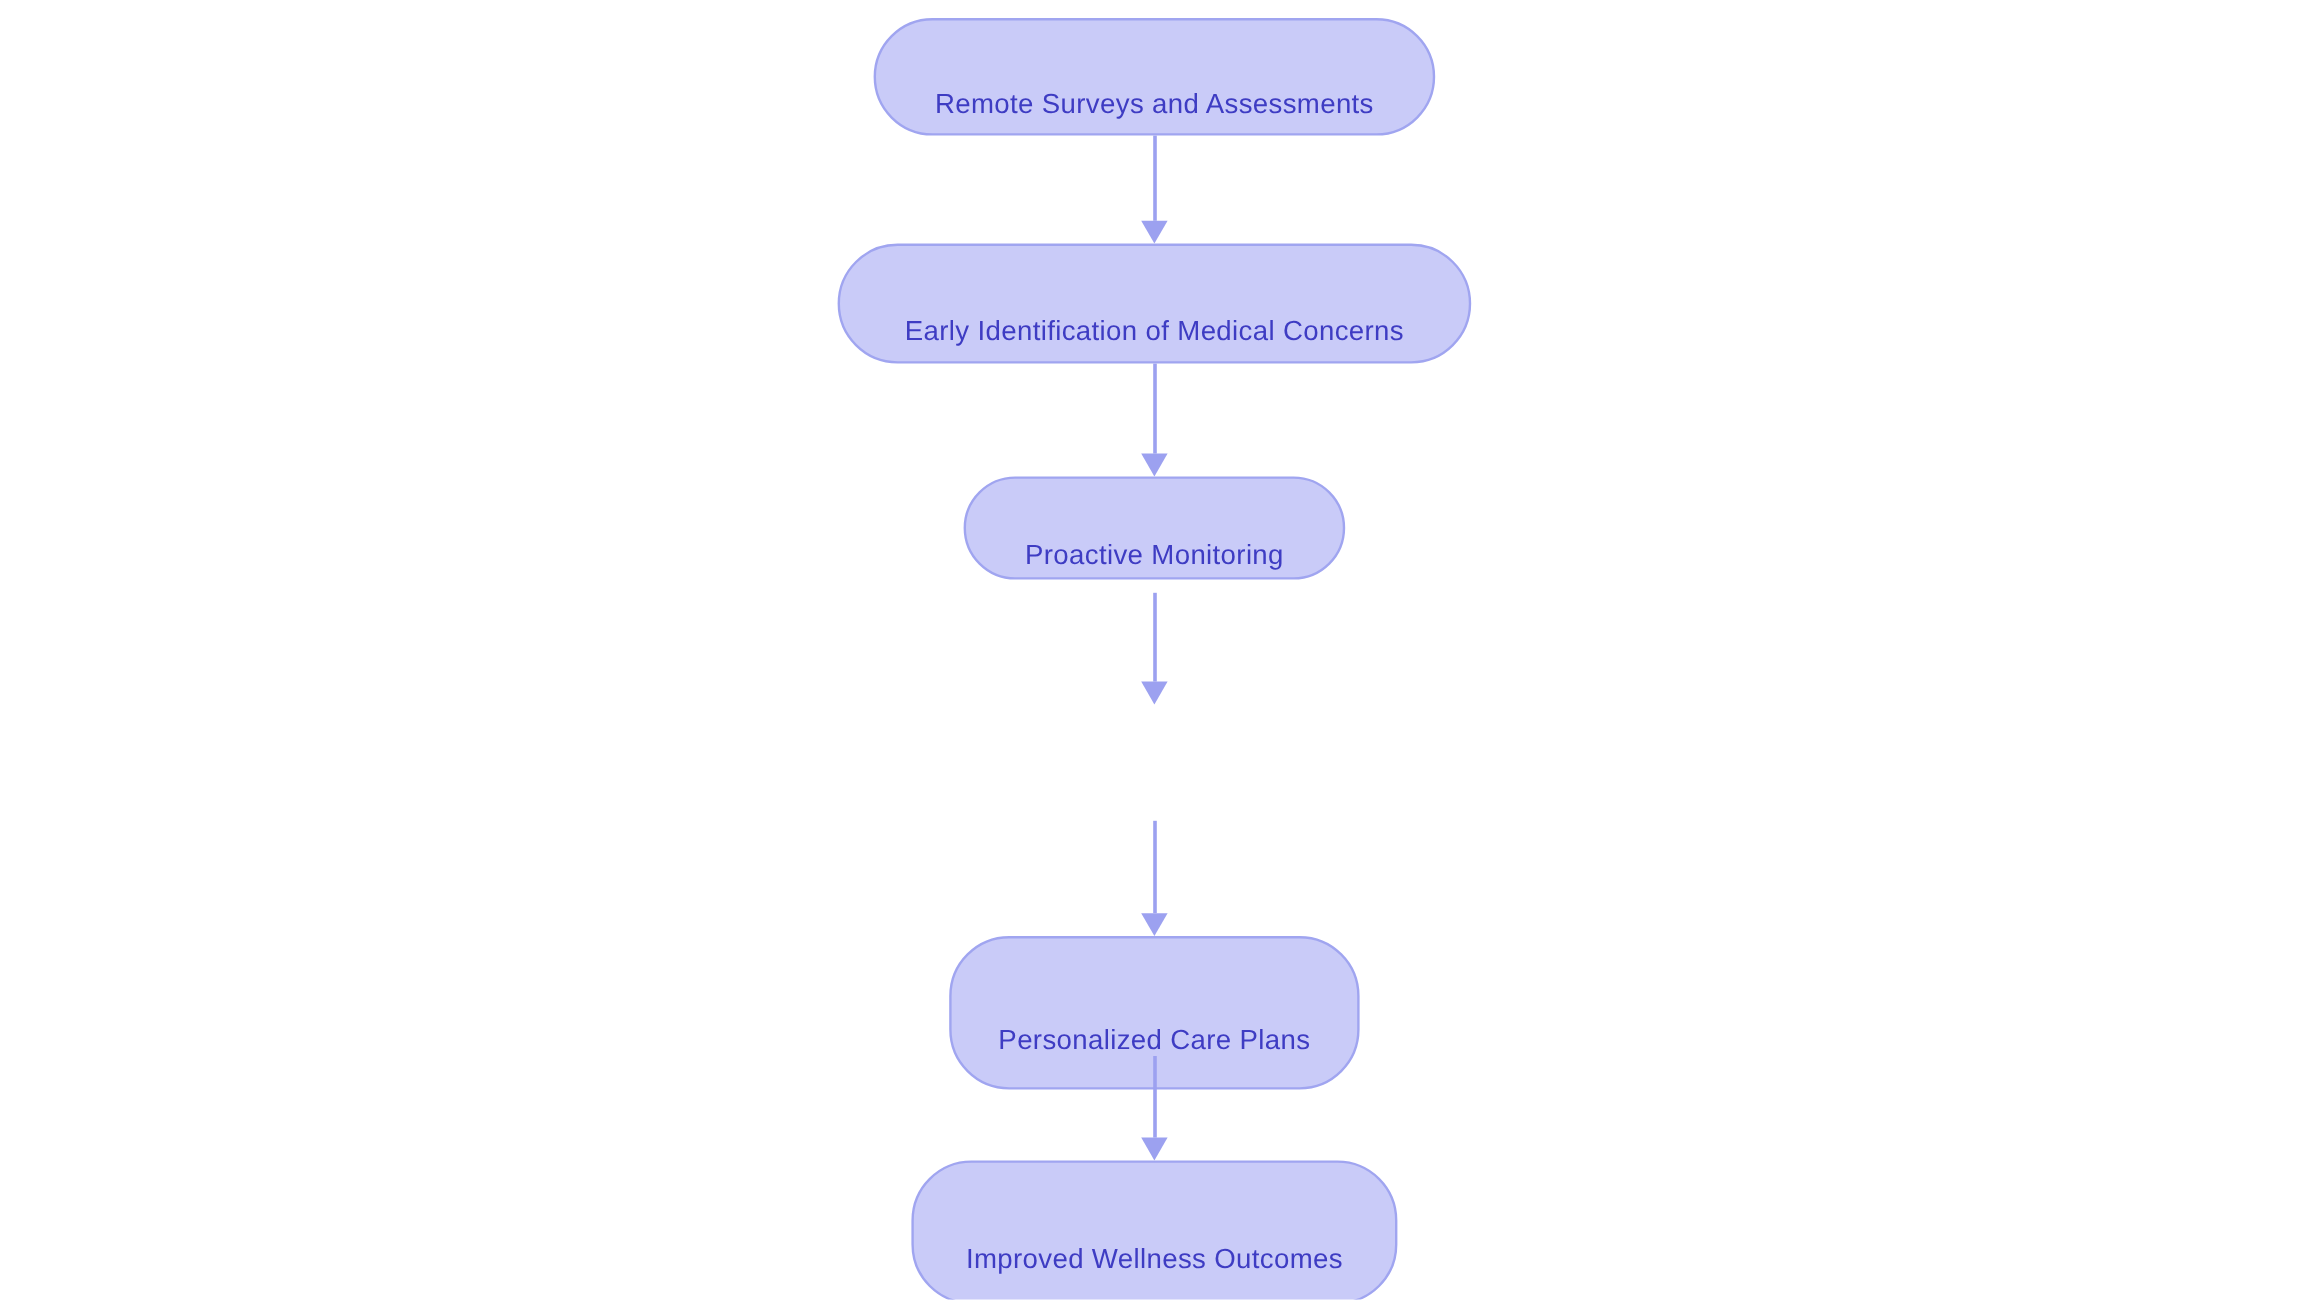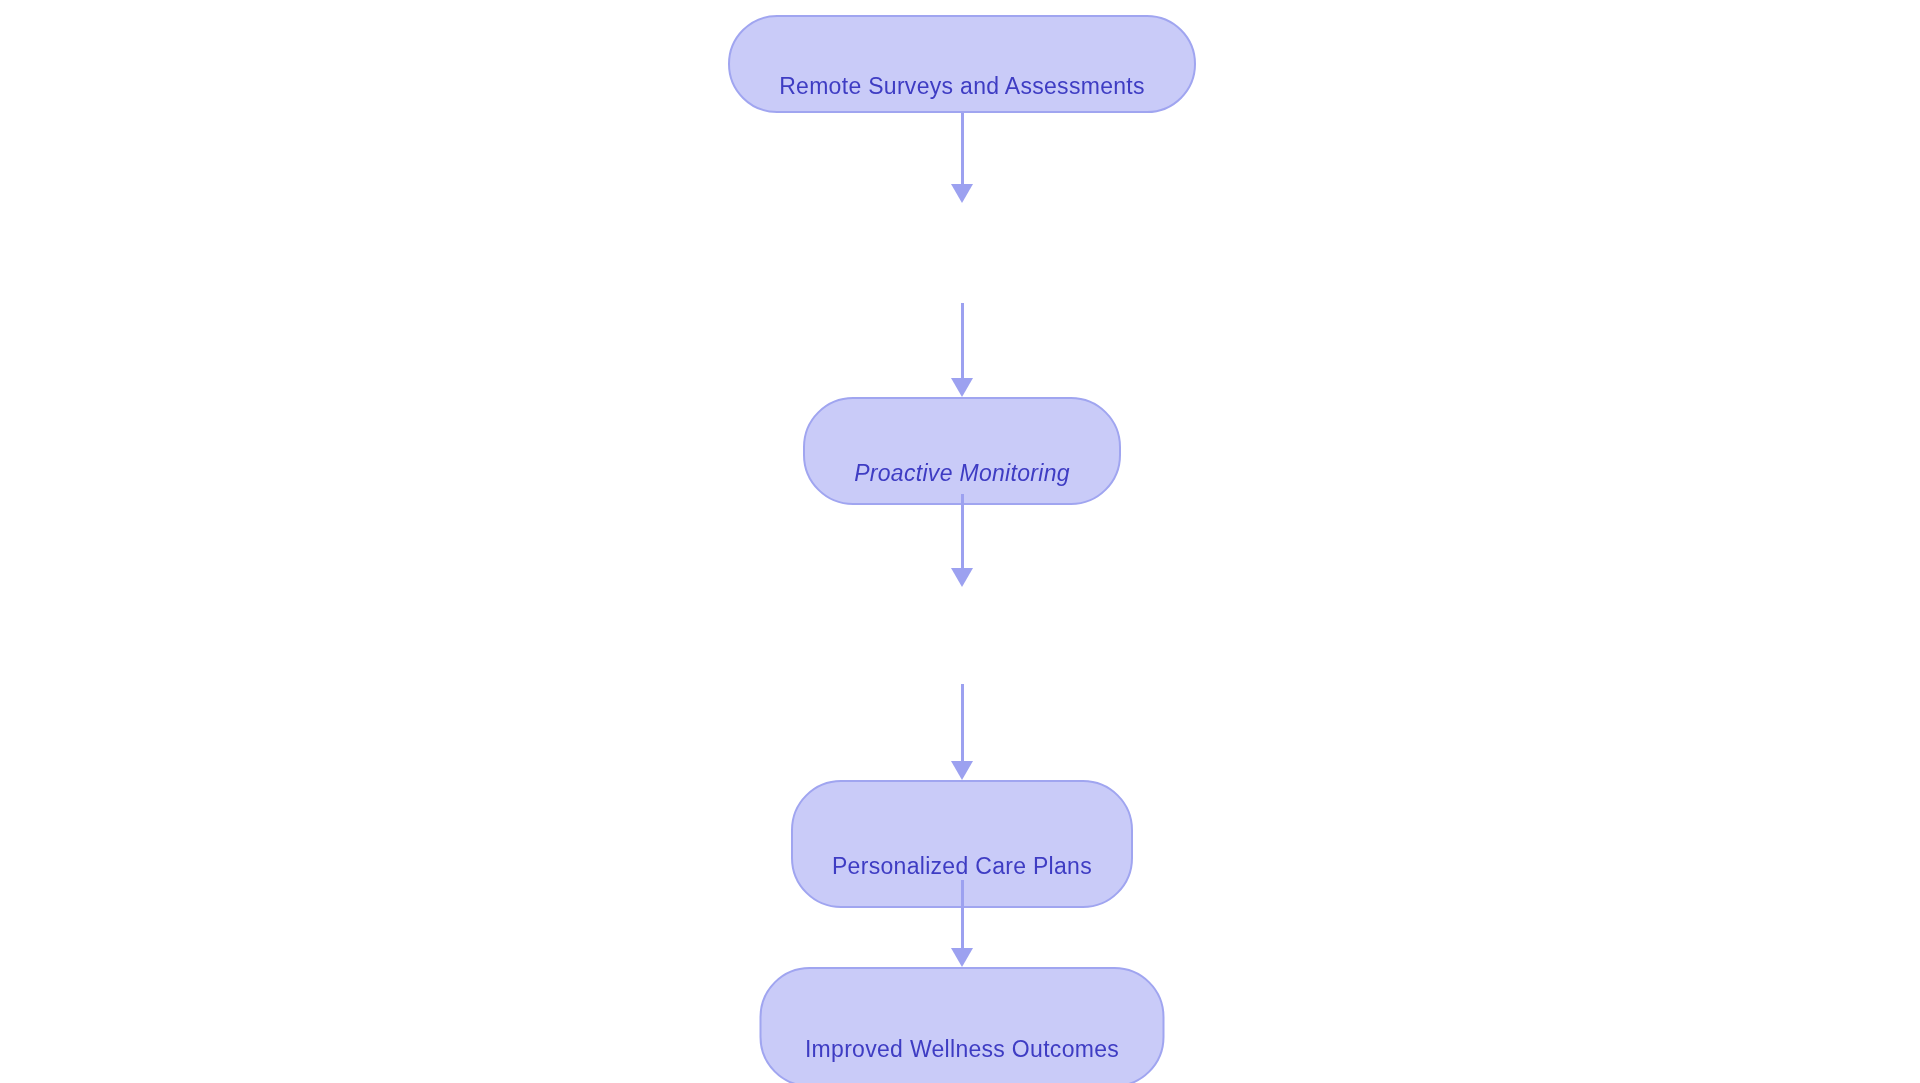--- a/index.html
+++ b/index.html
@@ -37,21 +37,21 @@
   }
   .node span {
     color: var(--node-text);
     font-size: 23px;
     letter-spacing: 0.3px;
     white-space: nowrap;
     margin-top: 44px;
   }
   .n1 { top: 15px;  width: 468px; height: 98px;  }
   .n2 { top: 203px; width: 528px; height: 100px; }
-  .n3 { top: 397px; width: 318px; height: 108px; font-style: italic;  }
+  .n3 { top: 397px; width: 318px; height: 86px;  }
   .n4 { top: 587px; width: 302px; height: 97px;  }
   .n5 { top: 780px; width: 342px; height: 128px; }
   .n6 { top: 967px; width: 405px; height: 120px;  }
   .arrow {
     position: absolute;
     left: 962px;
     transform: translateX(-50%);
     display: flex;
     flex-direction: column;
     align-items: center;
@@ -81,20 +81,23 @@
 
   <div class="node n1">
     <span>Remote Surveys and Assessments</span>
   </div>
 
   <div class="arrow a1">
     <div class="arrow-line"></div>
     <div class="arrow-head"></div>
   </div>
 
+  <div class="node n2">
+    <span>Early Identification of Medical Concerns</span>
+  </div>
 
   <div class="arrow a2">
     <div class="arrow-line"></div>
     <div class="arrow-head"></div>
   </div>
 
   <div class="node n3">
     <span>Proactive Monitoring</span>
   </div>
 

